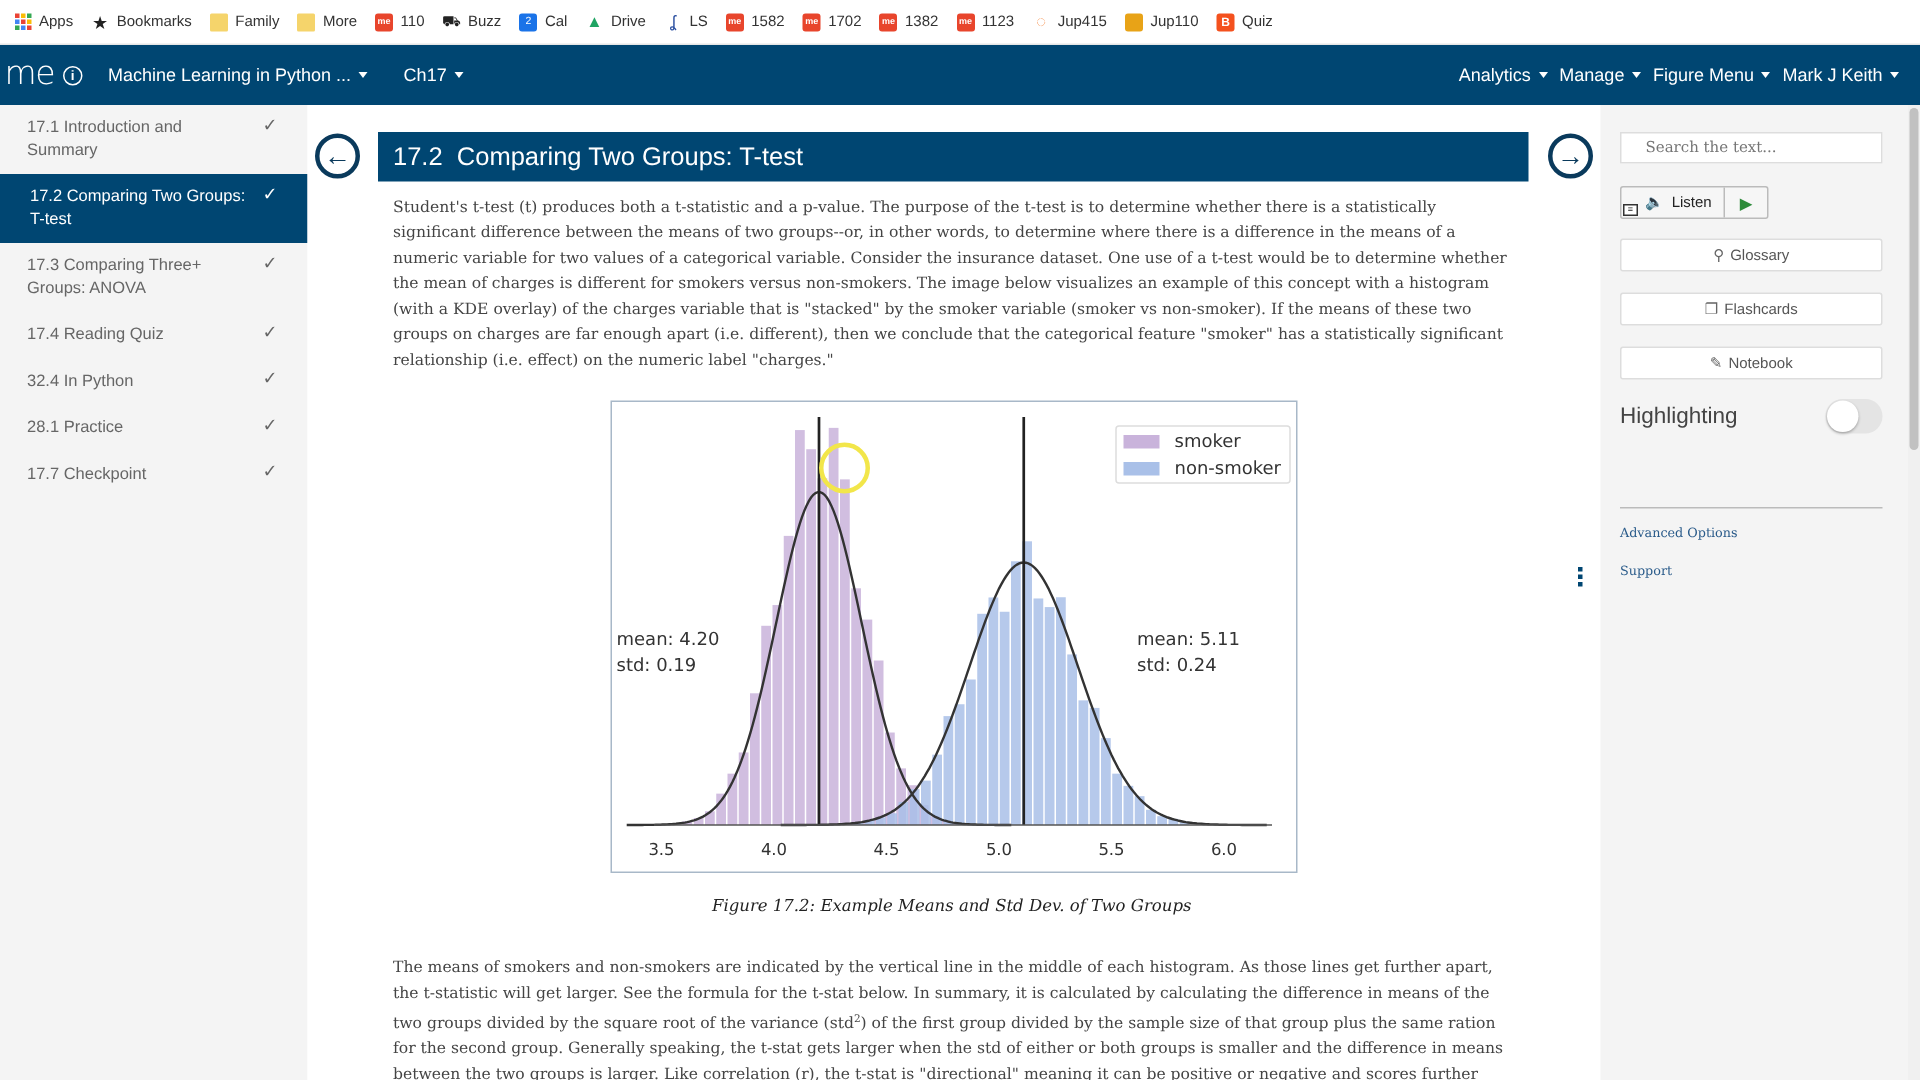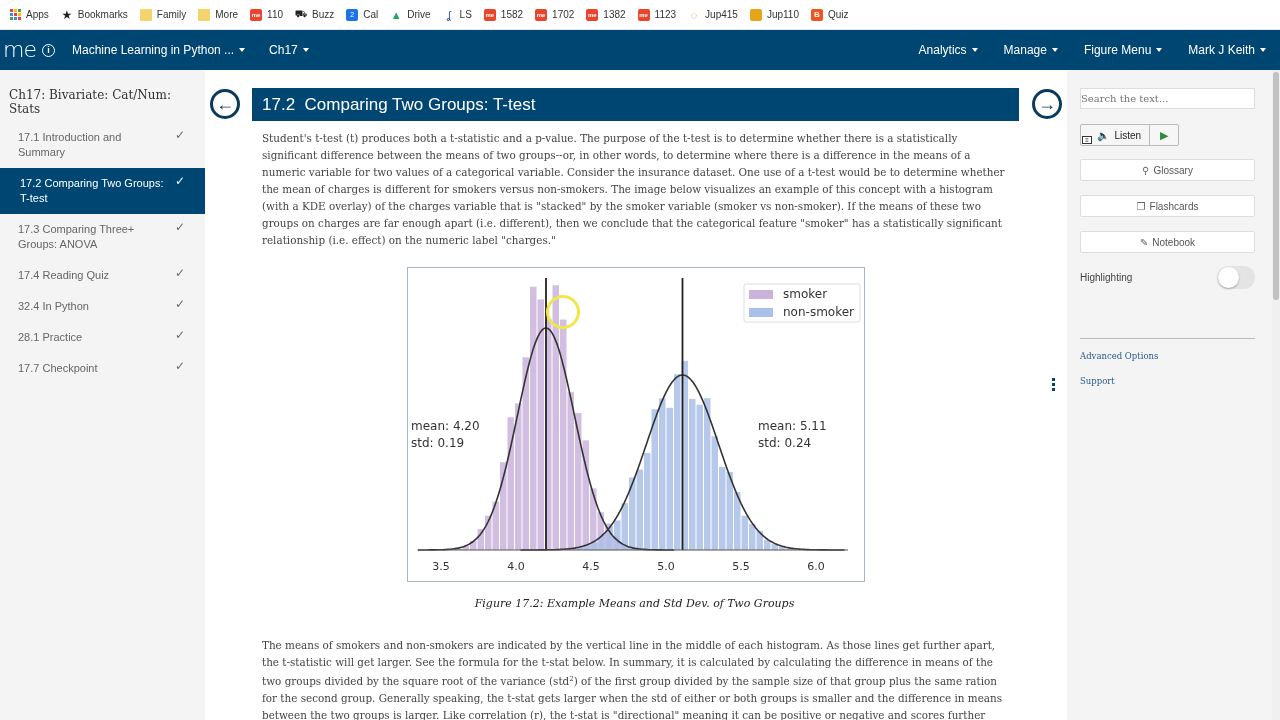--- a/index.html
+++ b/index.html
@@ -23,21 +23,21 @@
   .ico.equip { background: #f4511e; font-size: 8px; font-weight: bold; }
   .ico.buzz { background: none; color: #222; font-size: 10px; }
 
   
   .topnav { position: absolute; left: 0; top: 30px; width: 1280px; height: 40px; background: #004672; color: #fff; display: flex; align-items: center; font-size: 12px; }
   .logo { font-family: "DejaVu Sans", sans-serif; font-size: 22px; font-weight: 300; margin-left: 3px; letter-spacing: -1px; color: #fff; line-height: 1; }
   .info-icon { width: 13px; height: 13px; border: 1.5px solid #fff; border-radius: 50%; font-size: 9px; display: inline-flex; align-items: center; justify-content: center; margin-left: 6px; font-weight: bold; }
   .nav-dd { margin-left: 17px; display: flex; align-items: center; white-space: nowrap; cursor: pointer; }
   .caret { display: inline-block; width: 0; height: 0; border-left: 3px solid transparent; border-right: 3px solid transparent; border-top: 4px solid #fff; margin-left: 5px; }
   .nav-right { position: absolute; right: 14px; top: 0; height: 40px; display: flex; align-items: center; }
-  .nav-right .nav-dd { margin-left: 26px; }
+  .nav-right .nav-dd { margin-left: 8px; }
 
   
   .sidebar { position: absolute; left: 0; top: 70px; width: 205px; height: 650px; background: #f4f4f4; }
   .chap-title { font-family: "DejaVu Serif", serif; font-size: 12px; color: #333; padding: 18px 0 0 9px; height: 52px; }
   .toc-item { position: relative; padding: 8px 40px 8px 18px; font-size: 11px; color: #666; line-height: 15px; cursor: pointer; }
   .toc-item .check { position: absolute; right: 20px; top: 6px; font-size: 12px; color: #666; }
   .toc-item.active { background: #004672; color: #fff; padding-left: 20px; }
   .toc-item.active .check { color: #fff; }
 
   
@@ -47,28 +47,28 @@
   
   .main { position: absolute; left: 205px; top: 70px; width: 862px; height: 650px; background: #fff; }
   .nav-arrow { position: absolute; width: 30px; height: 30px; border: 3px solid #0a3a5c; border-radius: 50%; display: flex; align-items: center; justify-content: center; color: #0a3a5c; font-size: 18px; font-weight: bold; cursor: pointer; }
   .section-header { position: absolute; left: 47px; top: 18px; width: 767px; height: 33px; background: #004672; color: #fff; font-size: 17px; padding-left: 10px; display: flex; align-items: center; }
   .para { position: absolute; left: 57px; font-family: "DejaVu Serif", serif; font-size: 10.4px; line-height: 17px; color: #444; width: 745px; }
   .figure { position: absolute; left: 202px; top: 197px; width: 458px; height: 315px; border: 1px solid #a8b8c8; background: #fff; }
   .fig-caption { position: absolute; left: 57px; top: 527px; width: 745px; text-align: center; font-family: "DejaVu Serif", serif; font-style: italic; font-size: 11px; color: #222; }
 
   
   .rightpanel { position: absolute; left: 1067px; top: 70px; width: 213px; height: 650px; background: #f4f4f4; }
-  .search-box { position: absolute; left: 13px; top: 18px; width: 175px; height: 21px; border: 1px solid #ddd; background: #fff; font-family: "DejaVu Serif", serif; font-size: 10px; color: #999; padding-left: 0; }
+  .search-box { position: absolute; left: 13px; top: 18px; width: 175px; height: 21px; border: 1px solid #ddd; background: #fff; font-family: "DejaVu Serif", serif; font-size: 10px; color: #999; padding-left: 16px; }
   .listen-group { position: absolute; left: 13px; top: 54px; height: 22px; display: flex; border: 1px solid #bbb; border-radius: 2px; background: #f6f6f6; }
   .listen-btn { display: flex; align-items: center; padding: 0 8px 0 16px; font-size: 10px; color: #222; border-right: 1px solid #bbb; position: relative; cursor: pointer; }
   .listen-btn .menu-ico { position: absolute; left: 1px; bottom: 1px; width: 10px; height: 8px; background: #fff; border: 1px solid #333; font-size: 6px; line-height: 6px; text-align: center; }
   .play-btn { width: 28px; display: flex; align-items: center; justify-content: center; color: #2e8b3a; font-size: 11px; cursor: pointer; }
   .rp-btn { position: absolute; left: 13px; width: 175px; height: 22px; border: 1px solid #ddd; background: #fff; font-size: 10px; color: #555; display: flex; align-items: center; justify-content: center; cursor: pointer; border-radius: 2px; }
   .rp-btn .bi { margin-right: 4px; font-size: 10px; color: #666; }
-  .toggle-row { position: absolute; left: 13px; width: 175px; height: 24px; display: flex; align-items: center; justify-content: space-between; font-size: 10px; color: #444; }
+  .toggle-row { position: absolute; left: 13px; width: 175px; height: 24px; display: flex; align-items: center; justify-content: space-between; font-size: 15px; color: #444; }
   .switch { width: 38px; height: 23px; border-radius: 12px; position: relative; cursor: pointer; }
   .switch.off { background: #e4e4e4; }
   .switch.on { background: #4cd964; }
   .switch .knob { position: absolute; top: 1px; width: 21px; height: 21px; border-radius: 50%; background: #fff; box-shadow: 0 1px 2px rgba(0,0,0,0.3); }
   .switch.off .knob { left: 1px; }
   .switch.on .knob { right: 1px; }
   .rp-divider { position: absolute; left: 13px; top: 268px; width: 175px; height: 1px; background: #bbb; }
   .rp-link { position: absolute; left: 13px; font-family: "DejaVu Serif", serif; font-size: 8.5px; color: #2a5b8a; cursor: pointer; }
 
   .scrollbar { position: absolute; right: 0; top: 70px; width: 8px; height: 650px; background: #f0f0f0; }
@@ -181,21 +181,20 @@
         <span class="caret"></span>
     </div>
     <div class="nav-dd">
       <span>Mark J Keith</span>
         <span class="caret"></span>
     </div>
   </div>
 </div>
 
 <div class="sidebar">
-  <div class="chap-title">Ch17: Bivariate: Cat/Num: Stats</div>
   <div id="toc">
       <div class="toc-item"><span>17.1 Introduction and Summary</span><span class="check">✓</span></div>
       <div class="toc-item active"><span>17.2 Comparing Two Groups: T-test</span><span class="check">✓</span></div>
       <div class="toc-item"><span>17.3 Comparing Three+ Groups: ANOVA</span><span class="check">✓</span></div>
       <div class="toc-item"><span>17.4 Reading Quiz</span><span class="check">✓</span></div>
       <div class="toc-item"><span>32.4 In Python</span><span class="check">✓</span></div>
       <div class="toc-item"><span>28.1 Practice</span><span class="check">✓</span></div>
       <div class="toc-item"><span>17.7 Checkpoint</span><span class="check">✓</span></div>
     </div>
 </div>

